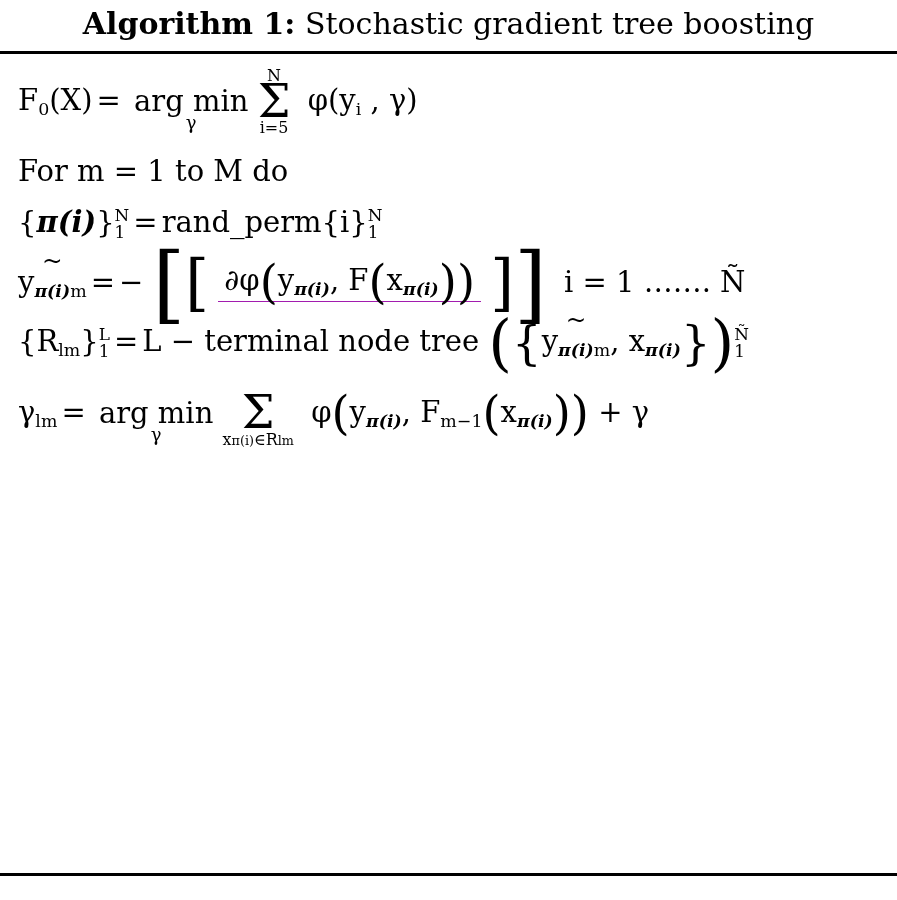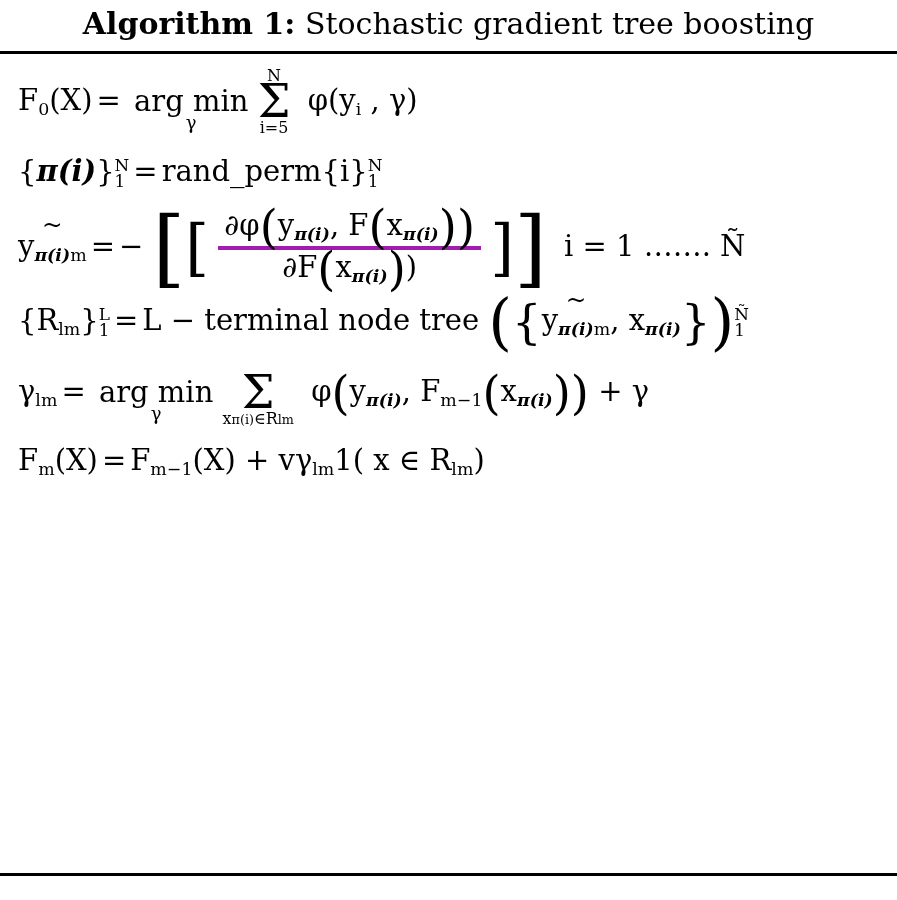--- a/index.html
+++ b/index.html
@@ -78,21 +78,21 @@
     line-height: 1;
   }
   .argmin .amtop { display: block; margin-top: 15px; }
   .argmin .ambot { display: block; font-size: 0.62em; margin-top: -2px; }
   .frac {
     display: inline-block;
     vertical-align: middle;
     text-align: center;
     line-height: 1.1;
   }
-  .frac .num { display: block; padding: 0 6px 2px 6px; border-bottom: 4px solid #a21caf; }
+  .frac .num { display: block; padding: 0 6px 2px 6px; border-bottom: 1px solid #a21caf; }
   .frac .den { display: block; padding: 2px 6px 0 6px; }
   .big {
     display: inline-block;
     font-size: 2.9em;
     line-height: 0.55;
     vertical-align: middle;
     font-weight: 300;
   }
   .big2 {
     display: inline-block;
@@ -154,34 +154,36 @@
         </span>
         <span class="stack">
           <span class="top">N</span>
           <span class="mid">Σ</span>
           <span class="bot">i=5</span>
         </span>
         <span class="op"></span>φ(y<span class="sb">i</span> , γ)
       </span>
     </div>
 
+    <div class="line lineA">
+      <span class="m">For m = 1 to M do</span>
+    </div>
 
     <div class="line lineA">
       <span class="m">
         {<span class="bi">π(i)</span>}<span class="subsup"><span class="s-up">N</span><span class="s-dn">1</span></span><span class="op">=</span>rand_perm{i}<span class="subsup"><span class="s-up">N</span><span class="s-dn">1</span></span>
       </span>
     </div>
 
     <div class="line lineB">
       <span class="m">
         <span class="tilde-over"><span class="tl">~</span>y<span class="sb"><span class="bi">π(i)</span>m</span></span><span class="op">=</span>−
         <span class="big">[</span><span class="big2">[</span>
         <span class="frac">
           <span class="num">∂φ<span class="big15">(</span>y<span class="sb"><span class="bi">π(i)</span></span>, F<span class="big15">(</span>x<span class="sb"><span class="bi">π(i)</span></span><span class="big15">)</span><span class="big15">)</span></span>
-          <span class="den">∂F<span class="big15">(</span>x<span class="sb"><span class="bi">π(i)</span></span><span class="big15">)</span>)</span>
         </span>
         <span class="big2">]</span><span class="big">]</span>
         <span class="op"></span> i = 1 ……. Ñ
       </span>
     </div>
 
     <div class="line lineB">
       <span class="m">
         {R<span class="sb">lm</span>}<span class="subsup"><span class="s-up">L</span><span class="s-dn">1</span></span><span class="op">=</span>L − terminal node tree
         <span class="big2">(</span><span class="big15">{</span><span class="tilde-over"><span class="tl">~</span>y<span class="sb"><span class="bi">π(i)</span>m</span></span>, x<span class="sb"><span class="bi">π(i)</span></span><span class="big15">}</span><span class="big2">)</span><span class="subsup"><span class="s-up">Ñ</span><span class="s-dn">1</span></span>
@@ -197,23 +199,18 @@
         </span>
         <span class="stack">
           <span class="top">&nbsp;</span>
           <span class="mid">Σ</span>
           <span class="bot">x<span style="font-size:0.8em">π(i)</span>∈R<span style="font-size:0.8em">lm</span></span>
         </span>
         <span class="op"></span>φ<span class="big15">(</span>y<span class="sb"><span class="bi">π(i)</span></span>, F<span class="sb">m−1</span><span class="big15">(</span>x<span class="sb"><span class="bi">π(i)</span></span><span class="big15">)</span><span class="big15">)</span> + γ
       </span>
     </div>
 
-    <div class="line lineA">
-      <span class="m">
-        F<span class="sb">m</span>(X)<span class="op">=</span>F<span class="sb">m−1</span>(X) + vγ<span class="sb">lm</span>1( x ∈ R<span class="sb">lm</span>)
-      </span>
-    </div>
 
 
   </div>
 
   <div class="rule-bottom"></div>
 </div>
 
 </body></html>

